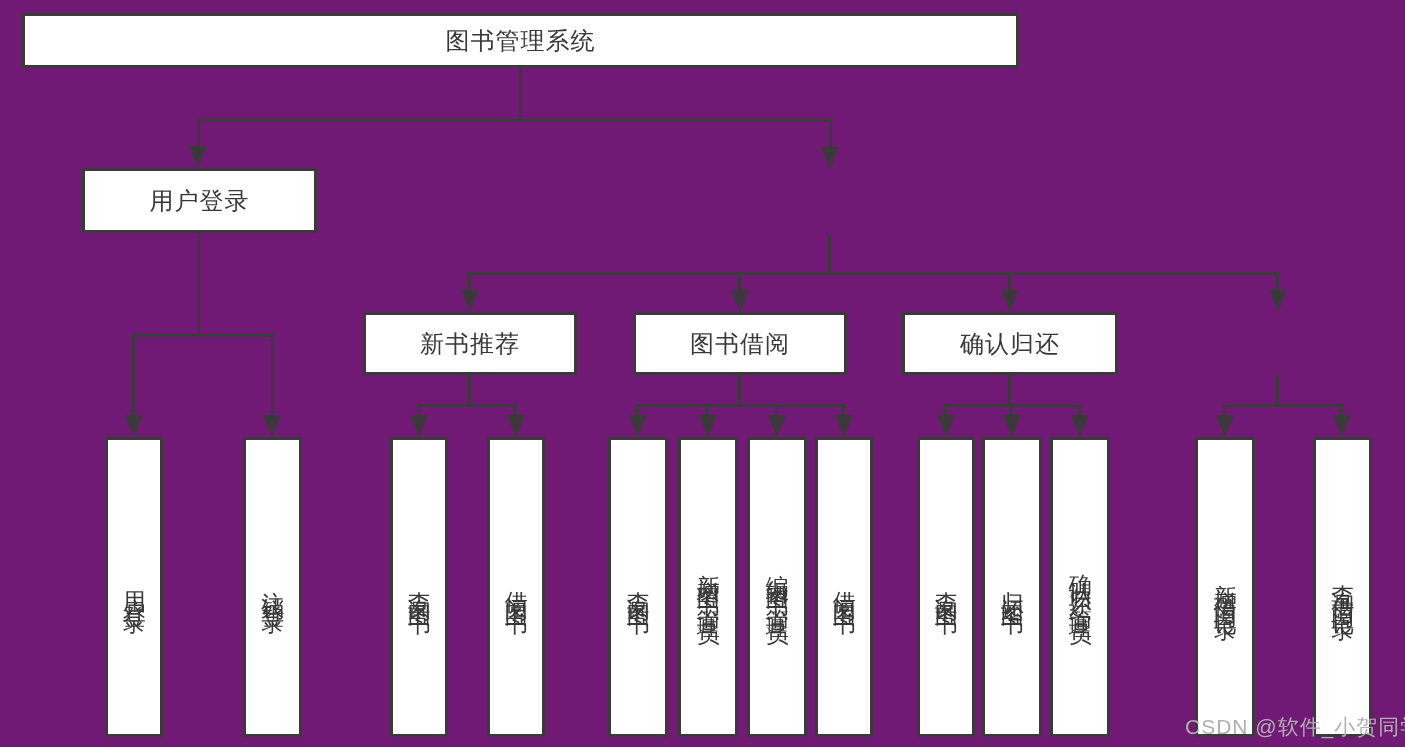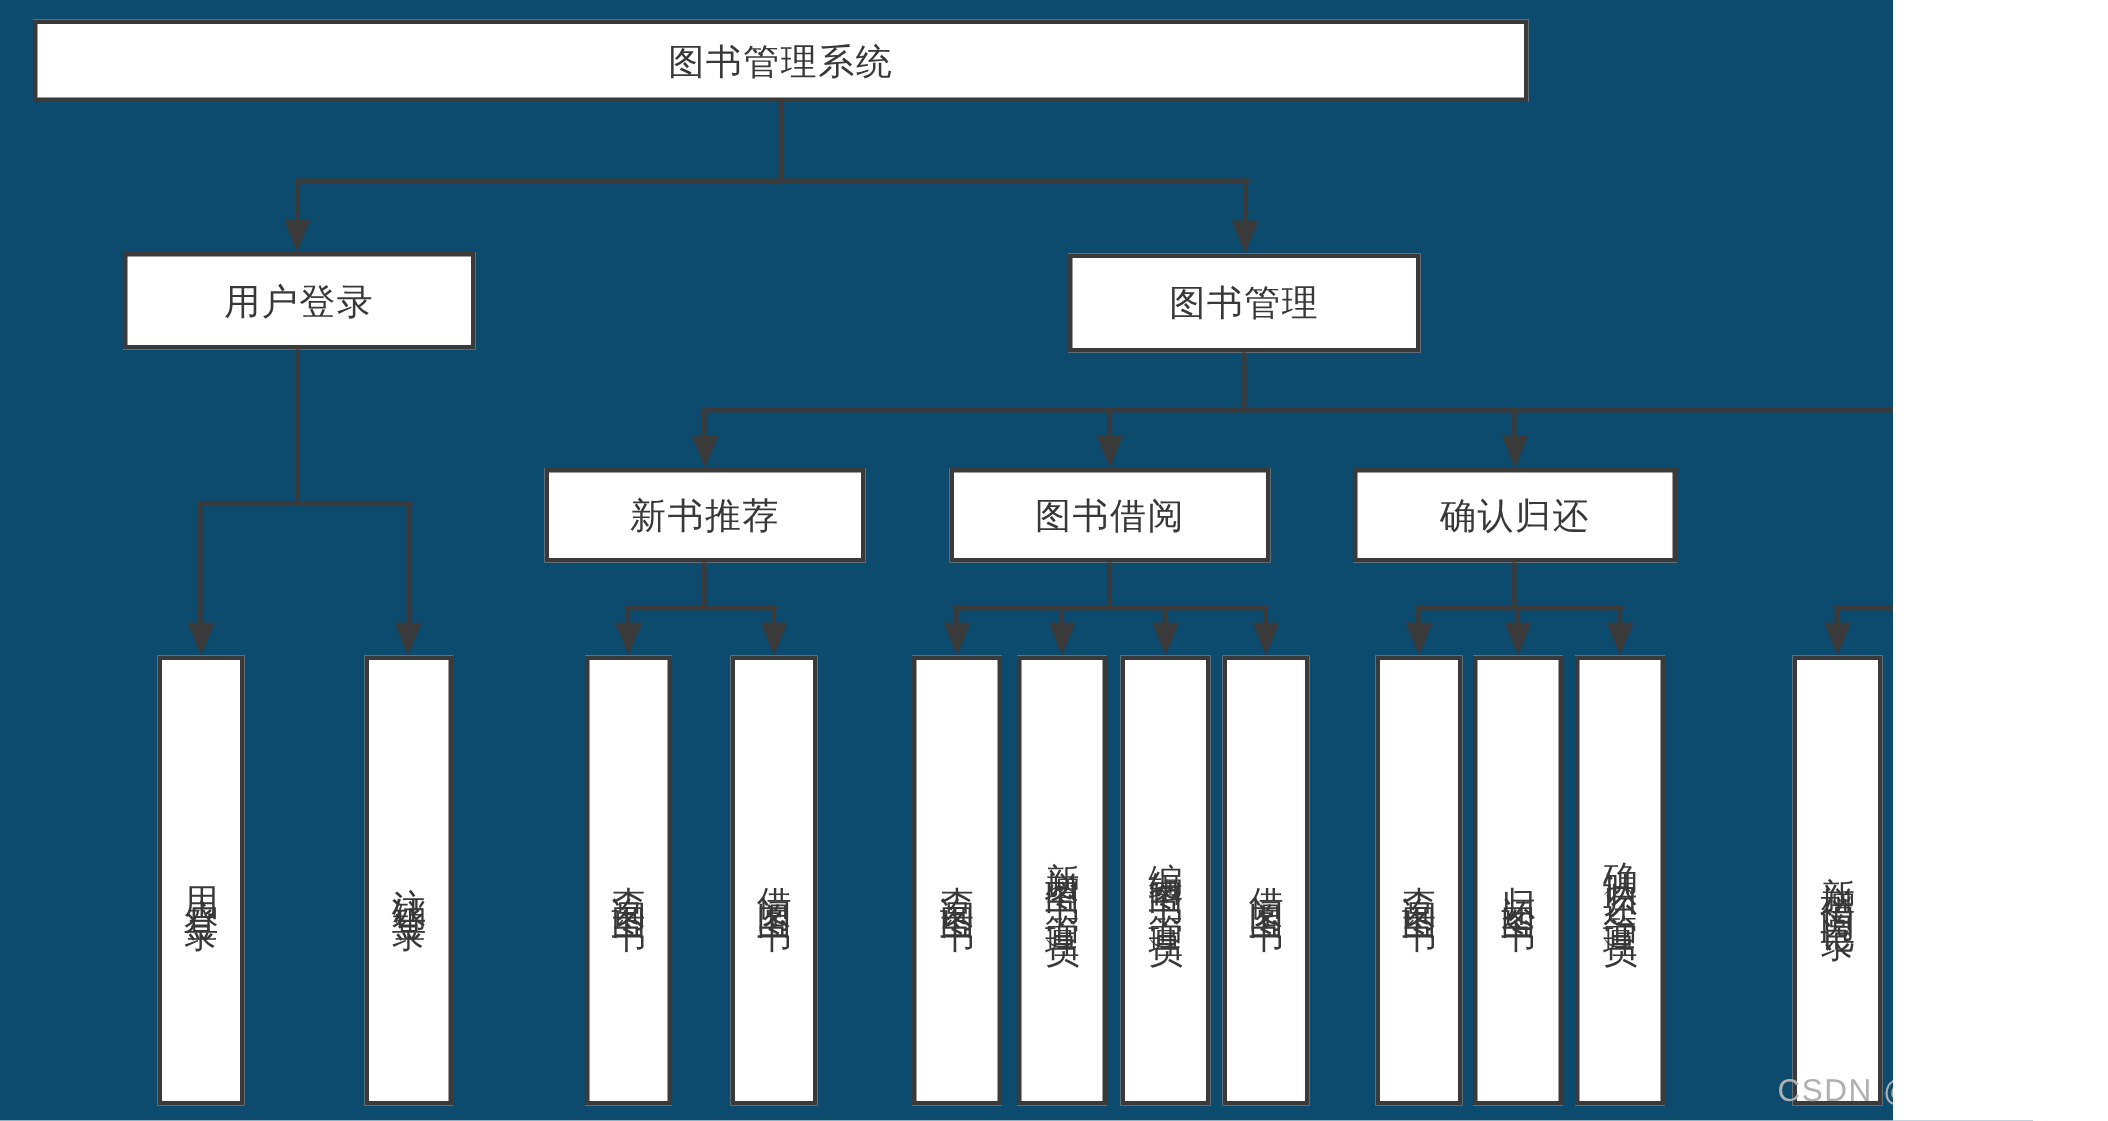--- a/index.html
+++ b/index.html
@@ -1,19 +1,19 @@
 <!DOCTYPE html>
 <html lang="zh"><head>
 <meta charset="utf-8">
 <style>
   html,body{margin:0;padding:0;background:#ffffff;}
   #canvas{
     position:relative;
-    width:1262px;height:747px;
-    background:#0c4a6e;
+    width:1405px;height:747px;
+    background:#701a75;
     font-family:"Liberation Sans", sans-serif;
     overflow:hidden;
   }
   .hbox{
     position:absolute;
     box-sizing:border-box;
     border:3px solid #3a3a3a;
     background:#ffffff;
     display:flex;align-items:center;justify-content:center;
     font-size:24px;color:#383838;
@@ -55,21 +55,20 @@
   <div class="hbox" style="left:22px;top:13px;width:997px;height:55px">图书管理系统</div>
 
   <div class="line" style="left:519px;top:68px;width:3px;height:54px"></div>
   <div class="line" style="left:197px;top:119px;width:636px;height:3px"></div>
   <div class="line" style="left:197px;top:119px;width:3px;height:28px"></div>
   <div class="arrow" style="left:189px;top:146px"></div>
   <div class="line" style="left:829px;top:119px;width:3px;height:28px"></div>
   <div class="arrow" style="left:821px;top:147px"></div>
 
   <div class="hbox" style="left:82px;top:168px;width:235px;height:65px">用户登录</div>
-  <div class="hbox" style="left:712px;top:169px;width:235px;height:66px">图书管理</div>
 
   <div class="line" style="left:197px;top:233px;width:3px;height:104px"></div>
   <div class="line" style="left:132px;top:334px;width:143px;height:3px"></div>
   <div class="line" style="left:132px;top:334px;width:3px;height:81px"></div>
   <div class="arrow" style="left:125px;top:415px"></div>
   <div class="line" style="left:271px;top:334px;width:3px;height:81px"></div>
   <div class="arrow" style="left:263px;top:415px"></div>
 
   <div class="line" style="left:828px;top:235px;width:3px;height:40px"></div>
   <div class="line" style="left:468px;top:272px;width:812px;height:3px"></div>

